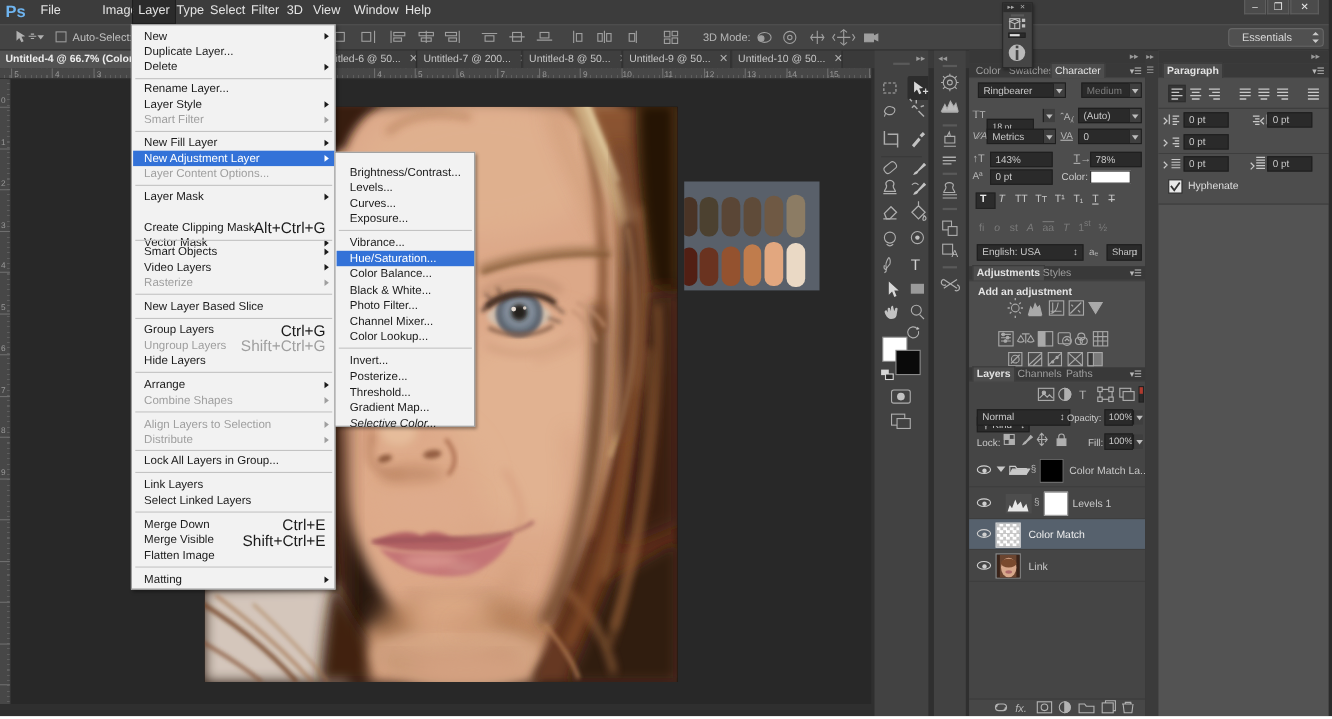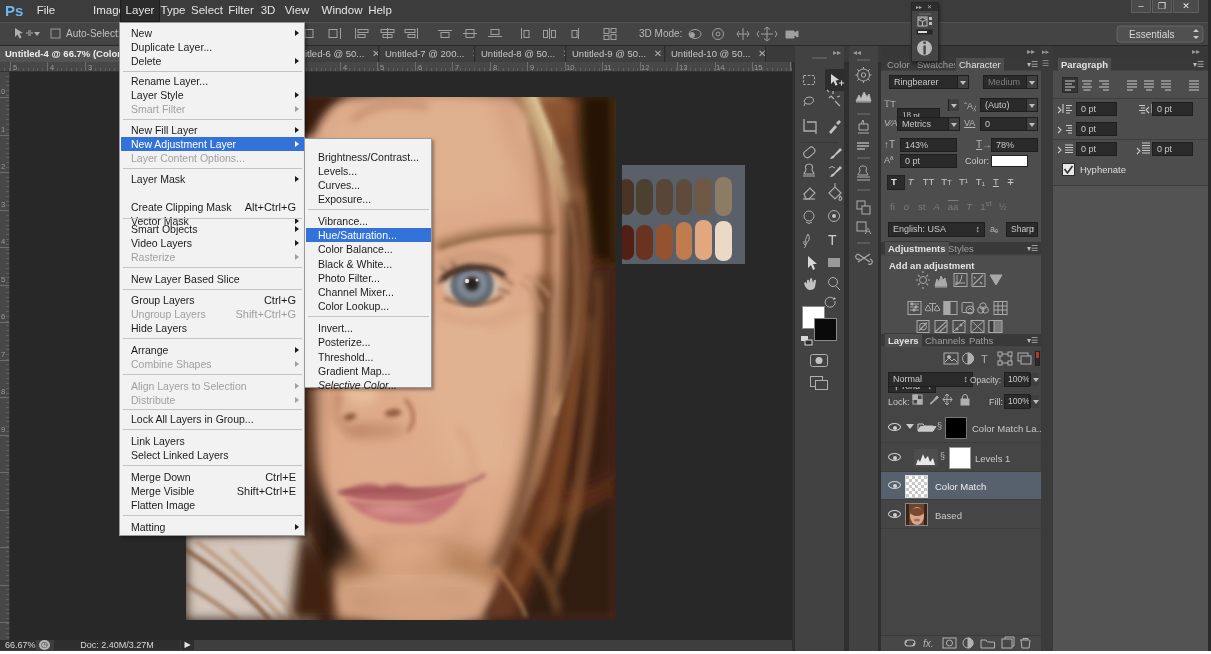--- a/index.html
+++ b/index.html
@@ -28,21 +28,21 @@
 #stripcol{position:absolute;left:849px;top:46px;width:29px;height:605px;background:#424242;}
 #striphdr{position:absolute;left:849px;top:46px;width:29px;height:15px;background:#363636;}
 #panelcol1{position:absolute;left:881px;top:46px;width:160px;height:605px;background:#474747;}
 #divstrip{position:absolute;left:1041px;top:46px;width:12px;height:605px;background:#3b3b3b;}
 #panelcol2{position:absolute;left:1053px;top:46px;width:155px;height:605px;background:#535353;}
 #rightedge{position:absolute;left:1208px;top:0px;width:3px;height:651px;background:#2b2b2b;}
 
 #layermenu{position:absolute;left:119px;top:22px;width:186px;height:514px;background:#f2f2f2;border:1px solid #999999;box-shadow:2px 2px 3px rgba(0,0,0,.35);}
 #submenu{position:absolute;left:304px;top:138px;width:128px;height:250px;background:#f2f2f2;border:1px solid #999999;box-shadow:2px 2px 3px rgba(0,0,0,.35);}
 .mitem{position:absolute;left:1px;width:183px;height:14px;line-height:14px;font-size:10.5px;color:#1b1b1b;padding-left:10px;white-space:nowrap;}
-.mitem .sc{position:absolute;right:8px;font-size:11px;}
+.mitem .sc{position:absolute;right:8px;font-size:14px;}
 .mitem .ar{position:absolute;right:5px;top:4px;width:0;height:0;border-left:4px solid #1b1b1b;border-top:3.5px solid transparent;border-bottom:3.5px solid transparent;}
 .mitem.dis{color:#9f9f9f;}
 .mitem.dis .ar{border-left-color:#9f9f9f;}
 .mitem.hl{background:#3372d8;color:#fff;}
 .mitem.hl .ar{border-left-color:#fff;}
 .msep{position:absolute;left:3px;width:179px;border-top:1px solid #c3c3c3;}
 .sitem{position:absolute;left:1px;width:125px;height:14px;line-height:14px;font-size:10.5px;color:#1b1b1b;padding-left:12px;white-space:nowrap;}
 .sitem.hl{background:#3372d8;color:#fff;}
 .ssep{position:absolute;left:3px;width:121px;border-top:1px solid #c3c3c3;}
 
@@ -683,21 +683,21 @@
       <div class="abs" style="left:24px;top:127px;width:23px;height:23px;border:1px solid #ddd;background:
         repeating-conic-gradient(#ffffff 0 25%, #c8c8c8 0 50%) 0 0/6px 6px;"></div>
       <div class="ptext" style="left:54px;top:133px;font-size:9.5px;color:#eee;">Color Match</div>
       <div class="abs" style="left:24px;top:155px;width:23px;height:23px;border:1px solid #888;overflow:hidden;"><svg width="23" height="23">
             <rect width="23" height="23" fill="#3a241a"></rect>
             <rect x="3" y="0" width="15" height="23" fill="#6b4530"></rect>
             <ellipse cx="11" cy="12" rx="7" ry="9" fill="#d8a88b"></ellipse>
             <ellipse cx="11" cy="8" rx="7" ry="4" fill="#7a4a2e"></ellipse>
             <ellipse cx="11" cy="16" rx="3" ry="1.5" fill="#b06a6a"></ellipse>
           </svg></div>
-      <div class="ptext" style="left:54px;top:162px;font-size:9.5px;">Based</div>
+      <div class="ptext" style="left:54px;top:162px;font-size:9.5px;">Link</div>
 
       <div class="abs" style="left:0;top:287px;width:160px;height:16px;background:#474747;border-top:1px solid #3a3a3a;"></div>
       <svg width="160" height="21" style="position:absolute;left:0;top:285px;" fill="none" stroke="#b3b3b3" transform="scale(1)">
         <path d="M25 10 a3 3 0 0 1 3-3 h3 a3 3 0 0 1 0 6 M33 10 a3 3 0 0 1 -3 3 h-3 a3 3 0 0 1 0-6" stroke-width="1.1"></path>
         <text x="42" y="14" font-size="10" font-style="italic" fill="#b3b3b3" stroke="none">fx.</text>
         <rect x="62" y="5" width="13" height="10"></rect>
           <circle cx="68.5" cy="10" r="3"></circle>
         <circle cx="87" cy="10" r="5"></circle>
           <path d="M87 5 a5 5 0 0 1 0 10 z" fill="#b3b3b3"></path>
         <path d="M100 15 V7 h5 l1.5 2 h7 v6 z"></path>
@@ -763,26 +763,20 @@
         <rect x="17" y="11" width="3" height="3" fill="#bdbdbd" stroke="none"></rect>
       <rect x="5" y="19" width="15" height="4" fill="#2a2a2a" stroke="#222"></rect>
         <rect x="6" y="20" width="9" height="2" fill="#dcdcdc" stroke="none"></rect>
       <circle cx="12.5" cy="37" r="7.5" fill="#b9b9b9" stroke="none"></circle>
       <rect x="11.4" y="30.5" width="2.4" height="2.4" fill="#454545" stroke="none"></rect>
       <rect x="11.4" y="34.5" width="2.4" height="9" fill="#454545" stroke="none"></rect>
     </svg>
   </div>
   <div id="rightedge"></div>
 
-  <div id="statusbar">
-    <div class="abs" style="left:0;top:0;width:36px;height:10px;background:#2e2e2e;color:#d6d6d6;font-size:9px;line-height:10px;padding-left:5px;">66.67%</div>
-    <div class="abs" style="left:39px;top:0px;width:11px;height:10px;border-radius:50%;background:#b5b5b5;color:#3a3a3a;font-size:8px;line-height:10px;text-align:center;">◷</div>
-    <div class="abs" style="left:54px;top:0;width:126px;height:10px;background:#2e2e2e;color:#d6d6d6;font-size:9px;line-height:10px;text-align:center;">Doc: 2.40M/3.27M</div>
-    <div class="abs" style="left:181px;top:0;width:13px;height:10px;background:#2e2e2e;color:#e8e8e8;font-size:8px;line-height:10px;text-align:center;">▶</div>
-  </div>
 
   <div id="layermenu">
     <div class="mitem" style="top:3px;">New<span class="ar"></span></div>
     <div class="mitem" style="top:17px;">Duplicate Layer...</div>
     <div class="mitem" style="top:31px;">Delete<span class="ar"></span></div>
     <div class="msep" style="top:48px;"></div>
     <div class="mitem" style="top:51px;">Rename Layer...</div>
     <div class="mitem" style="top:65px;">Layer Style<span class="ar"></span></div>
     <div class="mitem dis" style="top:79px;">Smart Filter<span class="ar"></span></div>
     <div class="msep" style="top:96px;"></div>

